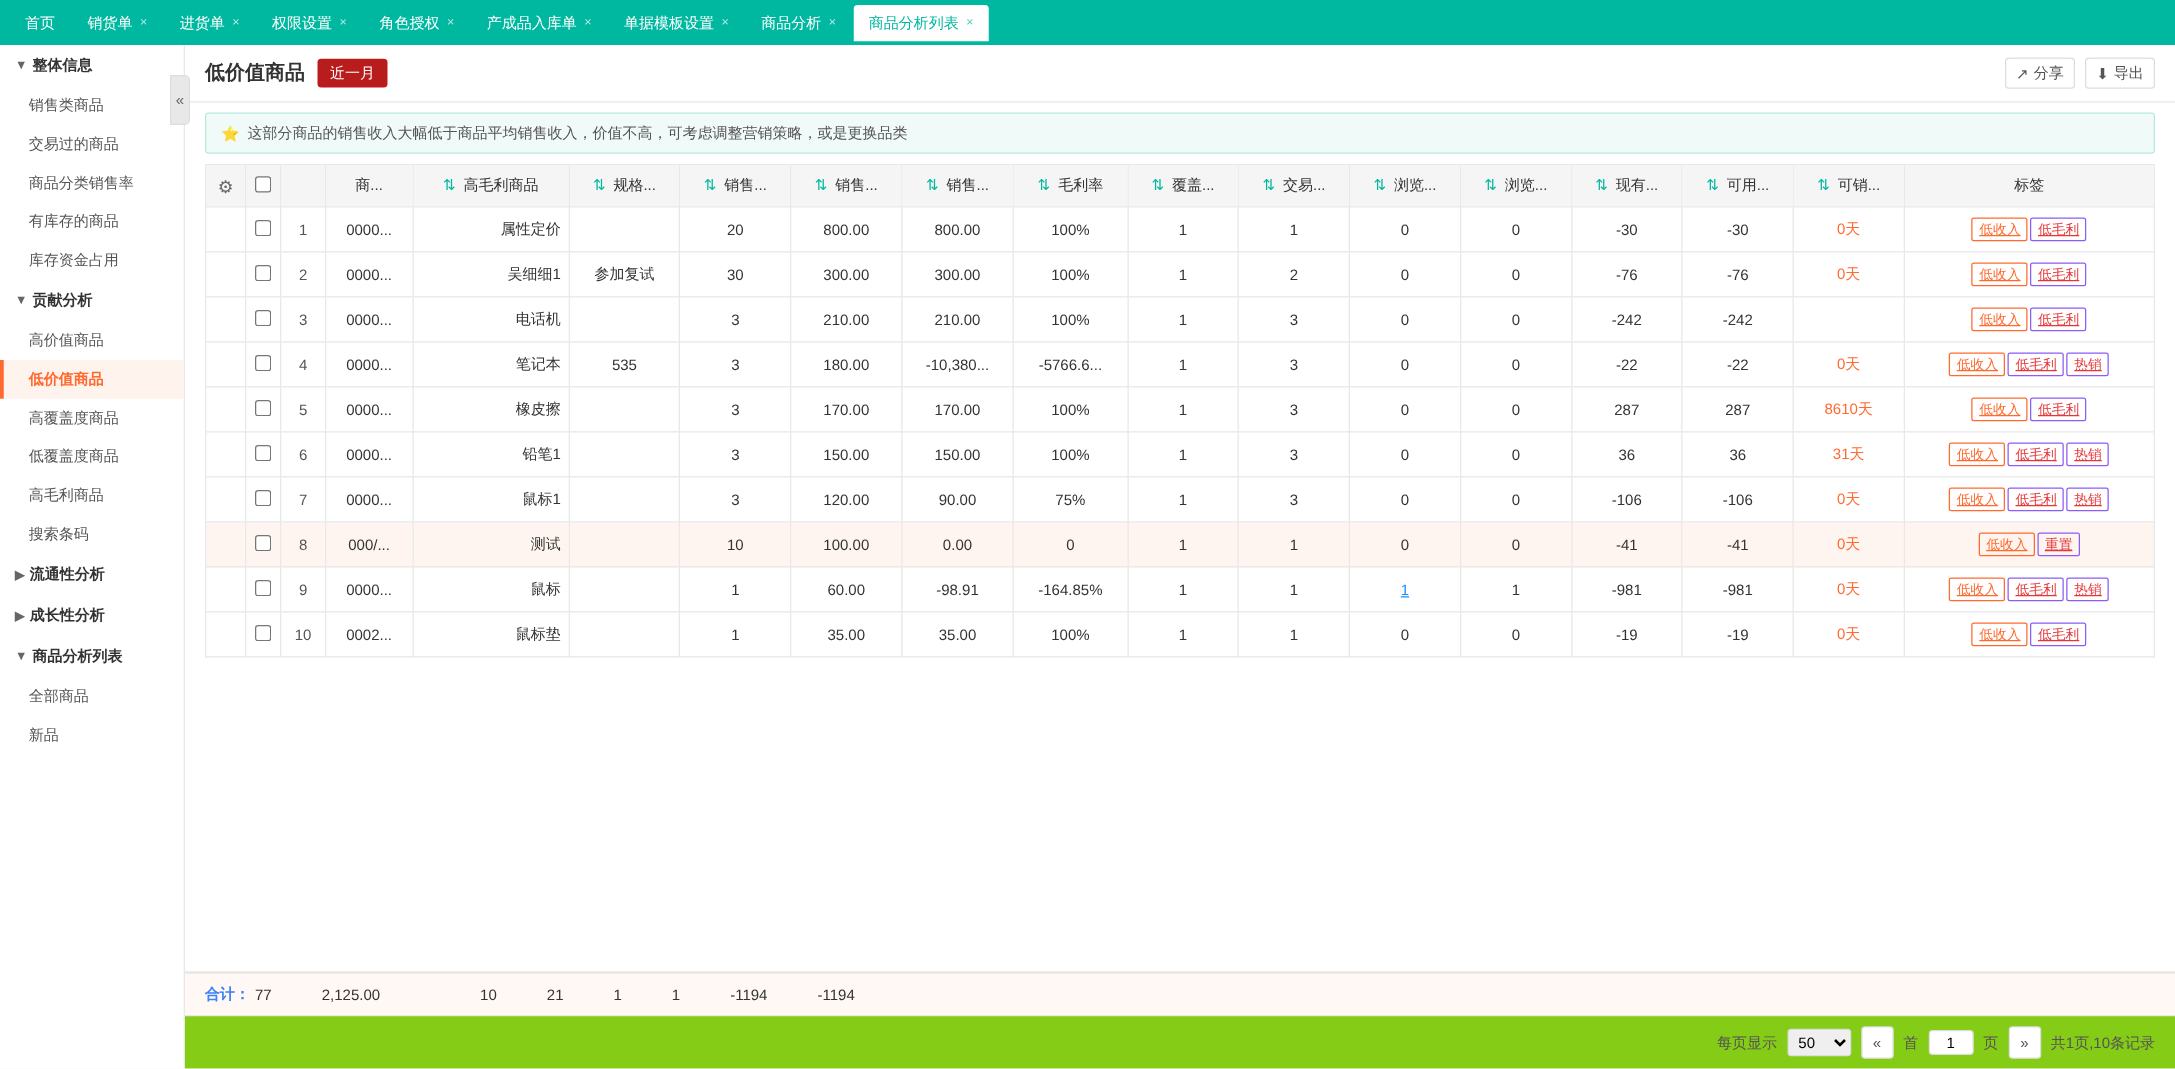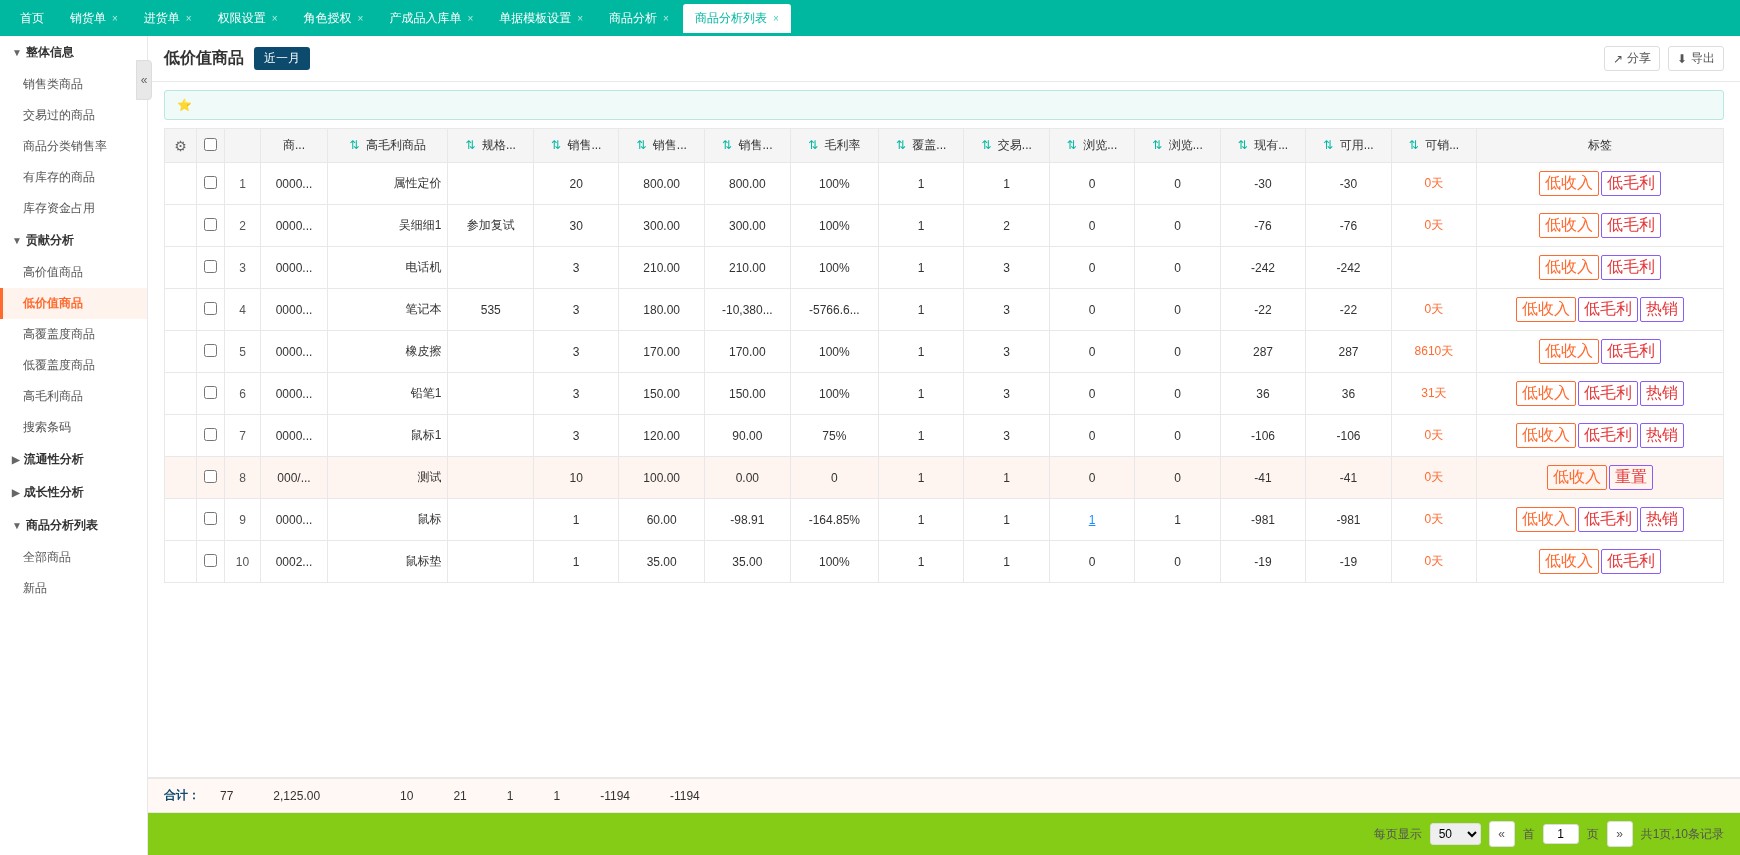--- a/index.html
+++ b/index.html
@@ -85,21 +85,21 @@
     .content-header {
       display: flex;
       align-items: center;
       padding: 10px 16px;
       border-bottom: 1px solid #e8e8e8;
       gap: 10px;
       background: #fff;
     }
     .page-title { font-size: 16px; font-weight: bold; color: #333; }
     .date-filter-btn {
-      background: #0c4a6e;
+      background: #b91c1c;
       color: #fff;
       border: none;
       padding: 3px 10px;
       border-radius: 3px;
       cursor: pointer;
       font-size: 12px;
     }
     .search-box {
       display: flex;
       align-items: center;
@@ -179,39 +179,40 @@
       border: 1px solid #e8e8e8;
       text-align: center;
       white-space: nowrap;
       color: #333;
     }
     tbody td.text-left { text-align: right; }
     .tag {
       display: inline-block;
       padding: 1px 5px;
       border-radius: 2px;
-      font-size: 16px;
+      font-size: 11px;
       margin: 1px;
+      text-decoration: underline;
     }
     .tag-orange { color: #ff6a2f; border: 1px solid #ff6a2f; }
     .tag-red { color: #e5383b; border: 1px solid #8b5cf6; }
     .link-style { color: #1890ff; text-decoration: underline; cursor: pointer; }
     .day-orange { color: #ff6a2f; }
 
     
     .table-footer {
       border-top: 2px solid #e8e8e8;
       padding: 8px 16px;
       display: flex;
       align-items: center;
       background: #fff8f4;
       font-size: 12px;
       color: #333;
     }
-    .footer-label { font-weight: bold; margin-right: 20px; color: #0c4a6e; }
+    .footer-label { font-weight: bold; margin-right: 4px; color: #3b82f6; }
 
     
     .pagination-bar {
       display: flex;
       align-items: center;
       justify-content: flex-end;
       padding: 8px 16px;
       border-top: 1px solid #e8e8e8;
       gap: 8px;
       background: #84cc16;
@@ -359,20 +360,21 @@
         </button>
         <button class="action-btn">
           <span>⬇</span>
           <span>导出</span>
         </button>
       </div>
     </div>
 
     <div class="info-bar">
       <span class="info-icon">⭐</span>
+      <span>这部分商品的销售收入大幅低于商品平均销售收入，价值不高，可考虑调整营销策略，或是更换品类</span>
     </div>
 
     <div class="table-container">
       <table>
         <thead>
           <tr>
             <th style="width:32px;">
               <span class="settings-icon">⚙</span>
             </th>
             <th style="width:28px;">

